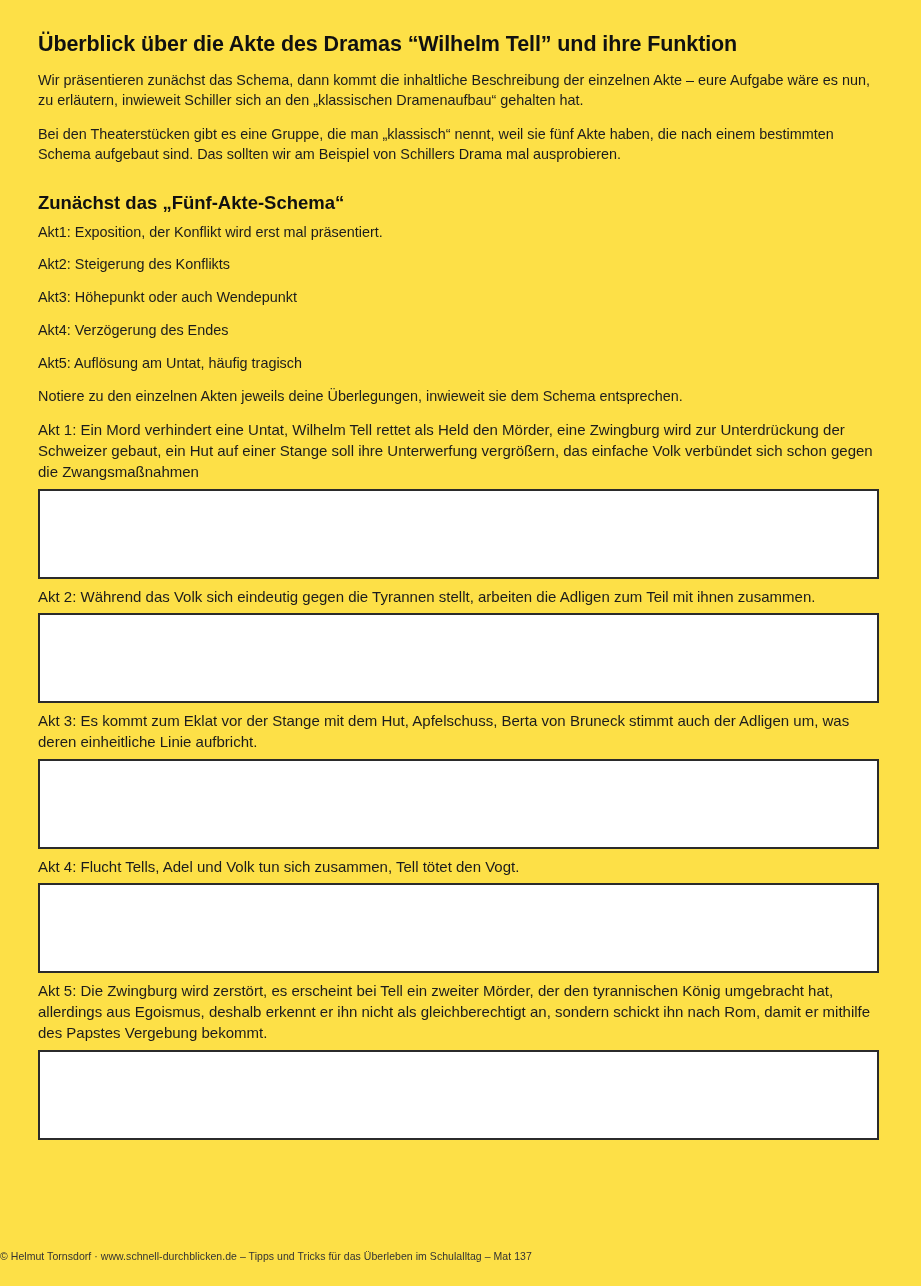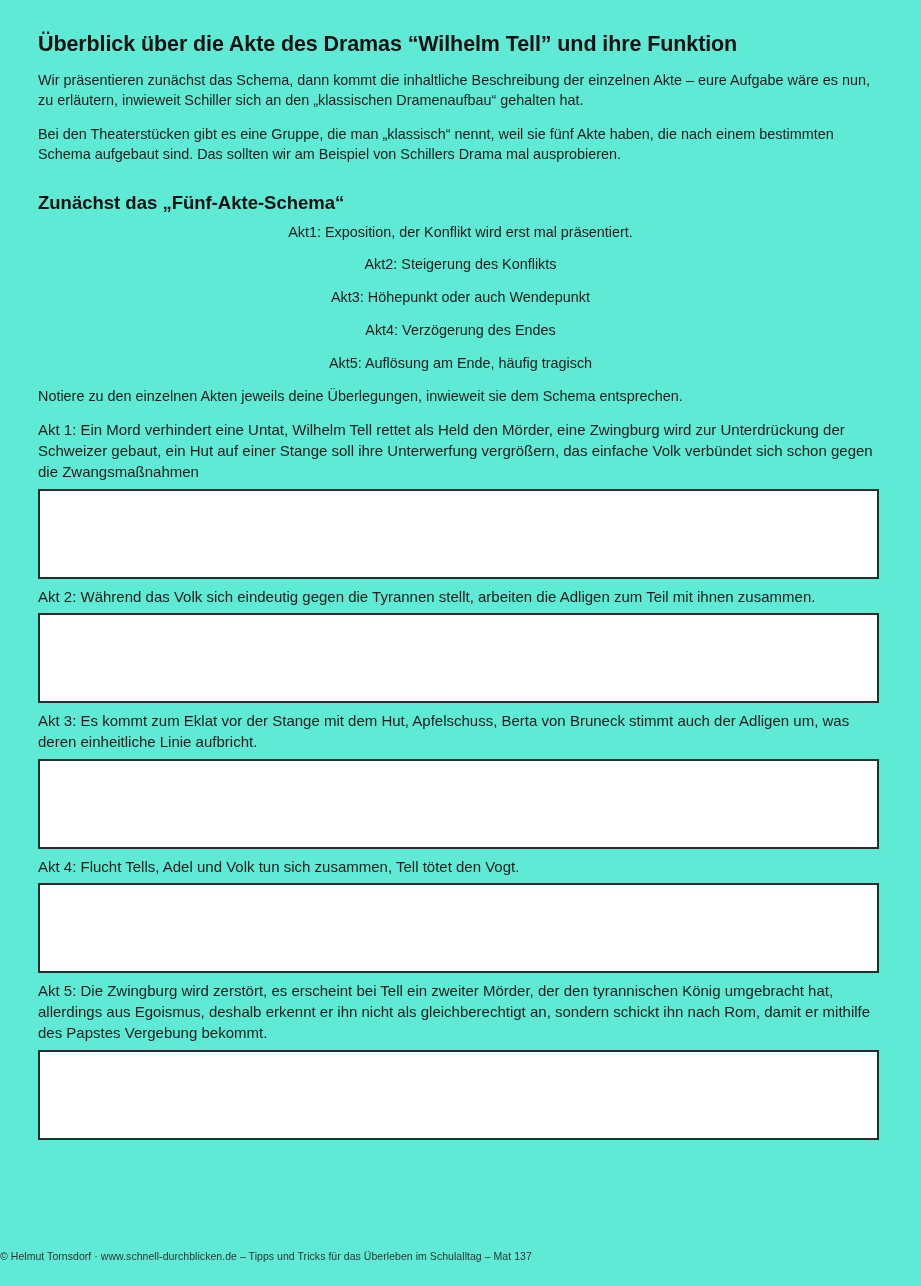--- a/index.html
+++ b/index.html
@@ -13,21 +13,21 @@
     position: relative;
     font-family: "Liberation Sans", sans-serif;
     color: #1a1a1a;
     overflow: hidden;
   }
   .page {
     position: absolute;
     left: 0; top: 0;
     width: 921px;
     height: 1286px;
-    background: #5eead4;
+    background: #fde047;
   }
   .content {
     position: absolute;
     left: 38px;
     top: 32px;
     width: 845px;
   }
 
   h1.doc-title {
     font-size: 21.5px;
@@ -58,21 +58,20 @@
   }
   p.body-text.tight {
     margin-bottom: 13px;
   }
 
   p.schema-line {
     font-size: 14.4px;
     line-height: 1.3;
     margin: 0 0 14px 0;
     color: #1c1c1c;
-    text-align: center;
   }
   p.schema-line:last-of-type {
     margin-bottom: 0;
   }
 
   p.akt-desc {
     font-size: 15px;
     line-height: 1.42;
     margin: 0 0 6px 0;
     color: #1c1c1c;
@@ -113,21 +112,21 @@
     <p class="body-text tight">Wir präsentieren zunächst das Schema, dann kommt die inhaltliche Beschreibung der einzelnen Akte – eure Aufgabe wäre es nun, zu erläutern, inwieweit Schiller sich an den „klassischen Dramenaufbau“ gehalten hat.</p>
 
     <p class="body-text">Bei den Theaterstücken gibt es eine Gruppe, die man „klassisch“ nennt, weil sie fünf Akte haben, die nach einem bestimmten Schema aufgebaut sind. Das sollten wir am Beispiel von Schillers Drama mal ausprobieren.</p>
 
     <h2 class="section-heading">Zunächst das „Fünf-Akte-Schema“</h2>
 
     <p class="schema-line">Akt1: Exposition, der Konflikt wird erst mal präsentiert.</p>
     <p class="schema-line">Akt2: Steigerung des Konflikts</p>
     <p class="schema-line">Akt3: Höhepunkt oder auch Wendepunkt</p>
     <p class="schema-line">Akt4: Verzögerung des Endes</p>
-    <p class="schema-line">Akt5: Auflösung am Ende, häufig tragisch</p>
+    <p class="schema-line">Akt5: Auflösung am Untat, häufig tragisch</p>
 
 
     <p class="body-text">Notiere zu den einzelnen Akten jeweils deine Überlegungen, inwieweit sie dem Schema entsprechen.</p>
 
     <div class="akt-block">
       <p class="akt-desc">Akt 1: Ein Mord verhindert eine Untat, Wilhelm Tell rettet als Held den Mörder, eine Zwingburg wird zur Unterdrückung der Schweizer gebaut, ein Hut auf einer Stange soll ihre Unterwerfung vergrößern, das einfache Volk verbündet sich schon gegen die Zwangsmaßnahmen</p>
       <div class="answer-box first"></div>
     </div>
 
     <div class="akt-block">

